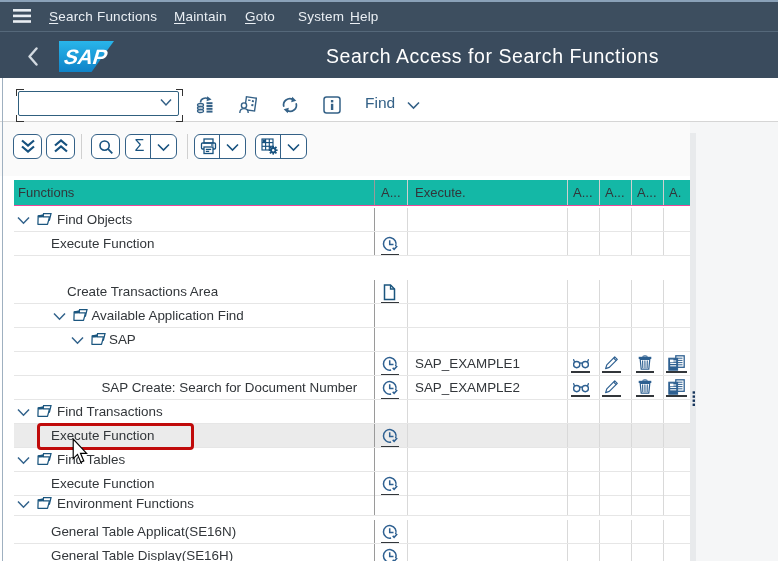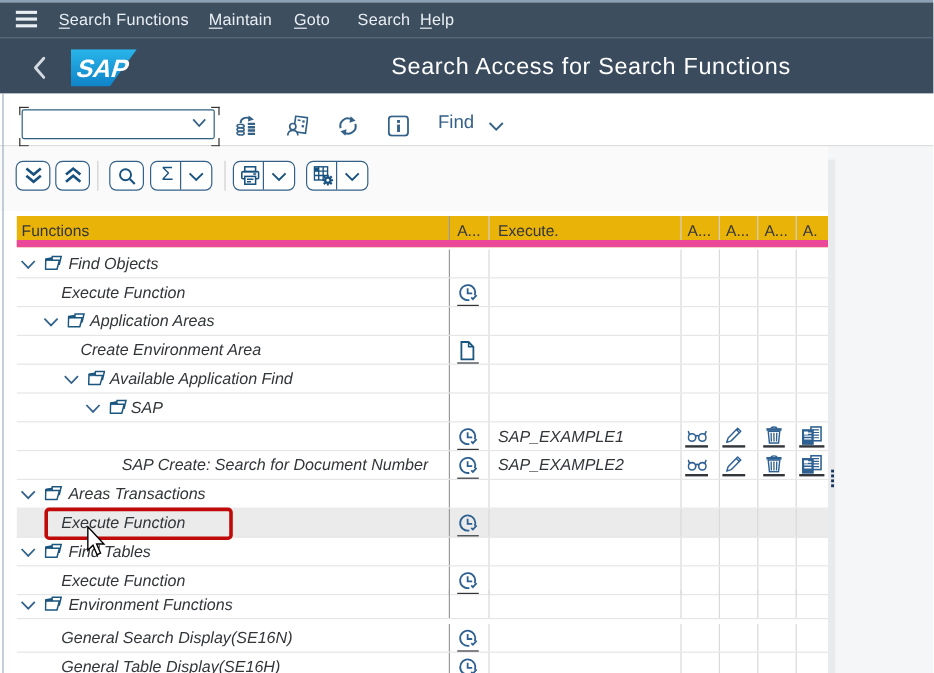--- a/index.html
+++ b/index.html
@@ -21,44 +21,44 @@
   
   #tb2{left:0;top:122px;width:690px;height:54px;background:#fafafa;}
   .btn{position:absolute;top:12px;height:25px;border:1px solid #346187;border-radius:6px;background:#fff;box-sizing:border-box;}
   .vsep{position:absolute;top:12px;height:25px;width:1px;background:#d0d0d0;}
   .dd{position:absolute;top:0;bottom:0;right:0;width:25px;border-left:1px solid #346187;}
   
   #rpanel{left:690px;top:122px;width:88px;height:439px;background:#f5f6f7;}
   #rband{left:690px;top:133px;width:6px;height:428px;background:#e8eaec;}
   
   #tbl{left:14px;top:180px;width:676px;height:381px;background:#fff;}
-  #thead{position:absolute;left:0;top:0;width:676px;height:26px;background:#eab308;border-bottom:6px solid #ec4899;box-sizing:border-box;font-size:13px;color:#32363a;}
+  #thead{position:absolute;left:0;top:0;width:676px;height:26px;background:#14b8a6;border-bottom:1px solid #ec4899;box-sizing:border-box;font-size:13px;color:#32363a;}
   .hc{position:absolute;top:5px;}
   .row{position:absolute;left:0;width:676px;height:24px;border-bottom:1px solid #e6e6e6;box-sizing:border-box;font-size:13.4px;color:#32363a;}
-  .cellt{position:absolute;top:4px;white-space:nowrap;font-style:italic;}
+  .cellt{position:absolute;top:4px;white-space:nowrap;}
   .csep{position:absolute;top:0;bottom:0;width:1px;background:#d9d9d9;}
   .gsep{position:absolute;top:0;bottom:0;width:1px;background:#d9d9d9;}
   .icolink{position:absolute;}
   .iul{position:absolute;height:1.5px;background:#32363a;}
   #leftline{left:2px;top:78px;width:1px;height:483px;background:#9fb0c0;}
 </style>
 </head>
 <body>
 <div class="abs" id="topline"></div>
 <div class="abs" id="menubar">
 
   <svg class="abs" style="left:13px;top:6px" width="18" height="16" viewBox="0 0 18 16">
     <rect x="0" y="1" width="18" height="2.6" fill="#e9eef3"></rect>
     <rect x="0" y="6.6" width="18" height="2.6" fill="#e9eef3"></rect>
     <rect x="0" y="12.2" width="18" height="2.6" fill="#e9eef3"></rect>
   </svg>
   <span class="mitem" style="left:49px"><u>S</u>earch Functions</span>
   <span class="mitem" style="left:174px"><u>M</u>aintain</span>
   <span class="mitem" style="left:245px"><u>G</u>oto</span>
-  <span class="mitem" style="left:298px">Search</span>
+  <span class="mitem" style="left:298px">System</span>
   <span class="mitem" style="left:350px"><u>H</u>elp</span>
 </div>
 <div class="abs" id="hdrbar">
   <svg class="abs" style="left:28px;top:15px" width="10" height="19" viewBox="0 0 10 19">
     <polyline points="8.5,1.5 1.5,9.5 8.5,17.5" fill="none" stroke="#d3dae1" stroke-width="2.4" stroke-linecap="round" stroke-linejoin="round"></polyline>
   </svg>
   <svg class="abs" style="left:59px;top:9px" width="55" height="31" viewBox="0 0 55 31">
     <defs>
         <linearGradient id="sapg" x1="0" y1="0" x2="0" y2="1">
       <stop offset="0" stop-color="#29b5ea"></stop>
@@ -255,39 +255,22 @@
 <polyline points="10.7,11.9 12.1,13.3 15.2,9.9" stroke-width="1.5"></polyline>
 </svg>
       <div class="iul" style="left:367px;top:21.5px;width:18px"></div>
 <div class="gsep" style="left:359.5px;background:#9a9a9a"></div>
 <div class="gsep" style="left:393.0px"></div>
 <div class="gsep" style="left:553.0px"></div>
 <div class="gsep" style="left:585.0px"></div>
 <div class="gsep" style="left:617.0px"></div>
 <div class="gsep" style="left:649.0px"></div>
 </div>
-<div class="row" style="top:76px;">
-<svg class="icolink" style="left:21.5px;top:8px" width="13" height="9" viewBox="0 0 13 9">
-        <polyline points="1,1.5 6.5,7.2 12,1.5" fill="none" stroke="#33638c" stroke-width="1.5"></polyline>
-      </svg>
-<svg class="icolink" style="left:42.0px;top:4px" width="15" height="14" viewBox="0 0 18 16">
-<polygon points="7.9,1.6 16.8,1.6 14.9,9.4 6.2,9.4" fill="#fff" stroke="#1b567f" stroke-width="1.5"></polygon>
-<polygon points="1.4,4.2 7.3,3.3 7.9,5.4 15,5.4 12.6,14.4 1.1,14.4" fill="#fff" stroke="#1b567f" stroke-width="1.5" stroke-linejoin="round"></polygon>
-<polygon points="1.4,4.2 7.3,3.3 7.9,5.6 1.9,5.8" fill="#1b567f" stroke="#1b567f" stroke-width="0.8"></polygon>
-</svg>
-<span class="cellt" style="left:61.0px">Application Areas</span>
-<div class="gsep" style="left:359.5px;background:#9a9a9a"></div>
-<div class="gsep" style="left:393.0px"></div>
-<div class="gsep" style="left:553.0px"></div>
-<div class="gsep" style="left:585.0px"></div>
-<div class="gsep" style="left:617.0px"></div>
-<div class="gsep" style="left:649.0px"></div>
-</div>
 <div class="row" style="top:100px;">
-<span class="cellt" style="left:53.0px;max-width:305px;overflow:hidden">Create Environment Area</span>
+<span class="cellt" style="left:53.0px;max-width:305px;overflow:hidden">Create Transactions Area</span>
 <svg class="icolink" style="left:369px;top:3.5px" width="13" height="17" viewBox="0 0 13 17">
 <path d="M1.5,1 H7.5 L11.5,5 V15.5 H1.5 Z" fill="#fff" stroke="#1b567f" stroke-width="1.5"></path>
 <path d="M7.5,1 V5 H11.5" fill="none" stroke="#1b567f" stroke-width="1.3"></path>
 </svg>
       <div class="iul" style="left:367px;top:21.5px;width:18px"></div>
 <div class="gsep" style="left:359.5px;background:#9a9a9a"></div>
 <div class="gsep" style="left:393.0px"></div>
 <div class="gsep" style="left:553.0px"></div>
 <div class="gsep" style="left:585.0px"></div>
 <div class="gsep" style="left:617.0px"></div>
@@ -442,21 +425,21 @@
 </div>
 <div class="row" style="top:220px;">
 <svg class="icolink" style="left:3.0px;top:8px" width="13" height="9" viewBox="0 0 13 9">
         <polyline points="1,1.5 6.5,7.2 12,1.5" fill="none" stroke="#33638c" stroke-width="1.5"></polyline>
       </svg>
 <svg class="icolink" style="left:23.0px;top:4px" width="15" height="14" viewBox="0 0 18 16">
 <polygon points="7.9,1.6 16.8,1.6 14.9,9.4 6.2,9.4" fill="#fff" stroke="#1b567f" stroke-width="1.5"></polygon>
 <polygon points="1.4,4.2 7.3,3.3 7.9,5.4 15,5.4 12.6,14.4 1.1,14.4" fill="#fff" stroke="#1b567f" stroke-width="1.5" stroke-linejoin="round"></polygon>
 <polygon points="1.4,4.2 7.3,3.3 7.9,5.6 1.9,5.8" fill="#1b567f" stroke="#1b567f" stroke-width="0.8"></polygon>
 </svg>
-<span class="cellt" style="left:43.0px">Areas Transactions</span>
+<span class="cellt" style="left:43.0px">Find Transactions</span>
 <div class="gsep" style="left:359.5px;background:#9a9a9a"></div>
 <div class="gsep" style="left:393.0px"></div>
 <div class="gsep" style="left:553.0px"></div>
 <div class="gsep" style="left:585.0px"></div>
 <div class="gsep" style="left:617.0px"></div>
 <div class="gsep" style="left:649.0px"></div>
 </div>
 <div class="row" style="top:244px;background:#ebebeb;">
 <span class="cellt" style="left:37.0px;max-width:321px;overflow:hidden">Execute Function</span>
 <svg class="icolink" style="left:368px;top:3.5px" width="17" height="17" viewBox="0 0 17 17" fill="none" stroke="#2e6091">
@@ -515,21 +498,21 @@
 </svg>
 <span class="cellt" style="left:43.0px">Environment Functions</span>
 <div class="gsep" style="left:359.5px;background:#9a9a9a"></div>
 <div class="gsep" style="left:393.0px"></div>
 <div class="gsep" style="left:553.0px"></div>
 <div class="gsep" style="left:585.0px"></div>
 <div class="gsep" style="left:617.0px"></div>
 <div class="gsep" style="left:649.0px"></div>
 </div>
 <div class="row" style="top:340px;">
-<span class="cellt" style="left:37.0px;max-width:321px;overflow:hidden">General Search Display(SE16N)</span>
+<span class="cellt" style="left:37.0px;max-width:321px;overflow:hidden">General Table Applicat(SE16N)</span>
 <svg class="icolink" style="left:368px;top:3.5px" width="17" height="17" viewBox="0 0 17 17" fill="none" stroke="#2e6091">
 <path d="M9.1,14.0 A6.3,6.3 0 1 1 13.6,10.2" stroke-width="1.5"></path>
 <polyline points="7.7,4.3 7.7,8.5 11.5,8.5" stroke-width="1.5"></polyline>
 <polyline points="10.7,11.9 12.1,13.3 15.2,9.9" stroke-width="1.5"></polyline>
 </svg>
       <div class="iul" style="left:367px;top:21.5px;width:18px"></div>
 <div class="gsep" style="left:359.5px;background:#9a9a9a"></div>
 <div class="gsep" style="left:393.0px"></div>
 <div class="gsep" style="left:553.0px"></div>
 <div class="gsep" style="left:585.0px"></div>

